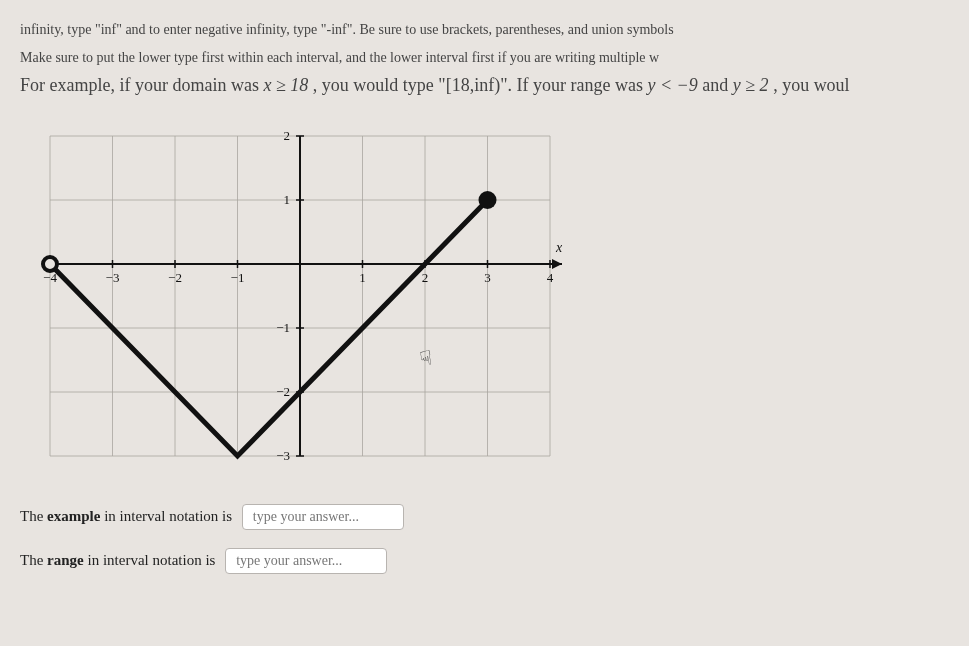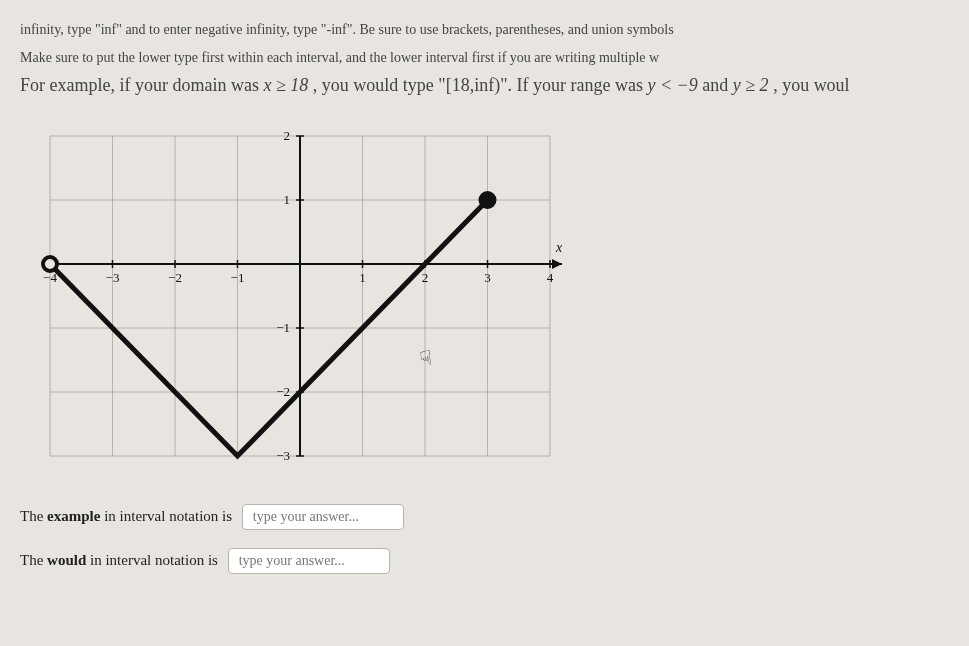--- a/index.html
+++ b/index.html
@@ -135,15 +135,15 @@
     </svg>
   <span class="cursor-icon">☟</span>
 </div>
 
 <div class="answer-row">
   <span>The </span><strong>example</strong><span> in interval notation is</span>
   <span class="answer-input">type your answer...</span>
 </div>
 
 <div class="answer-row">
-  <span>The </span><strong>would</strong><span> in interval notation is</span>
+  <span>The </span><strong>range</strong><span> in interval notation is</span>
   <span class="answer-input">type your answer...</span>
 </div>
 
 </body></html>

